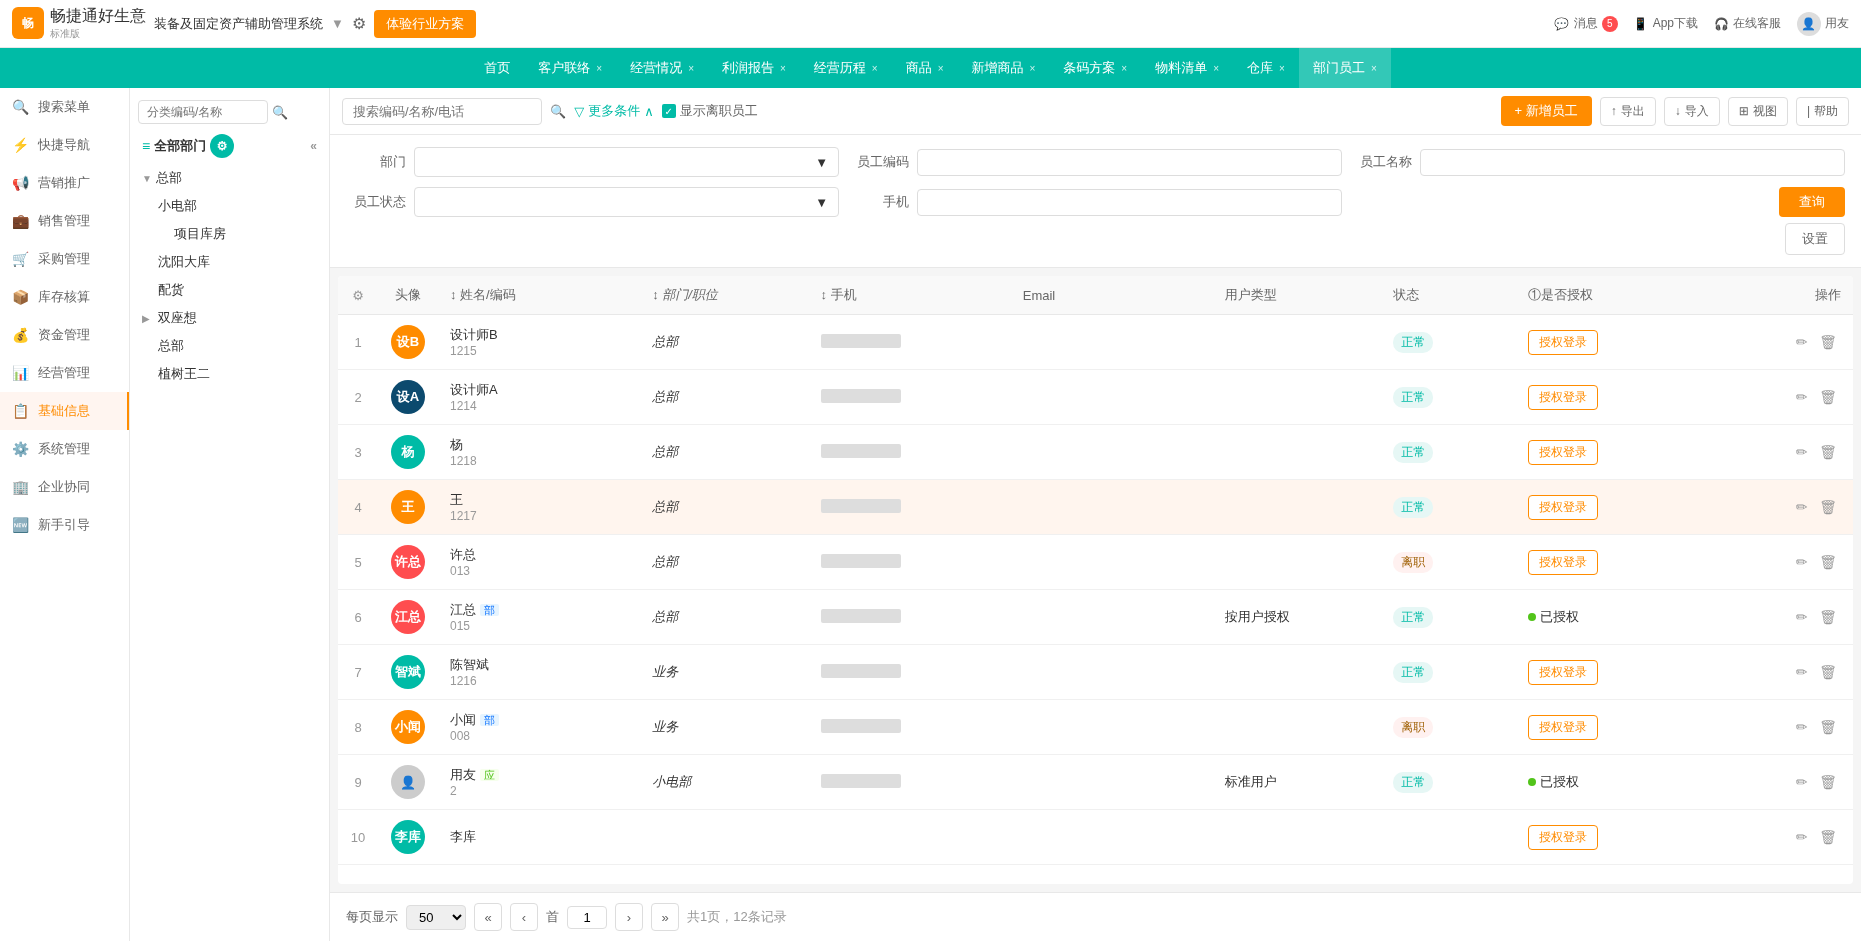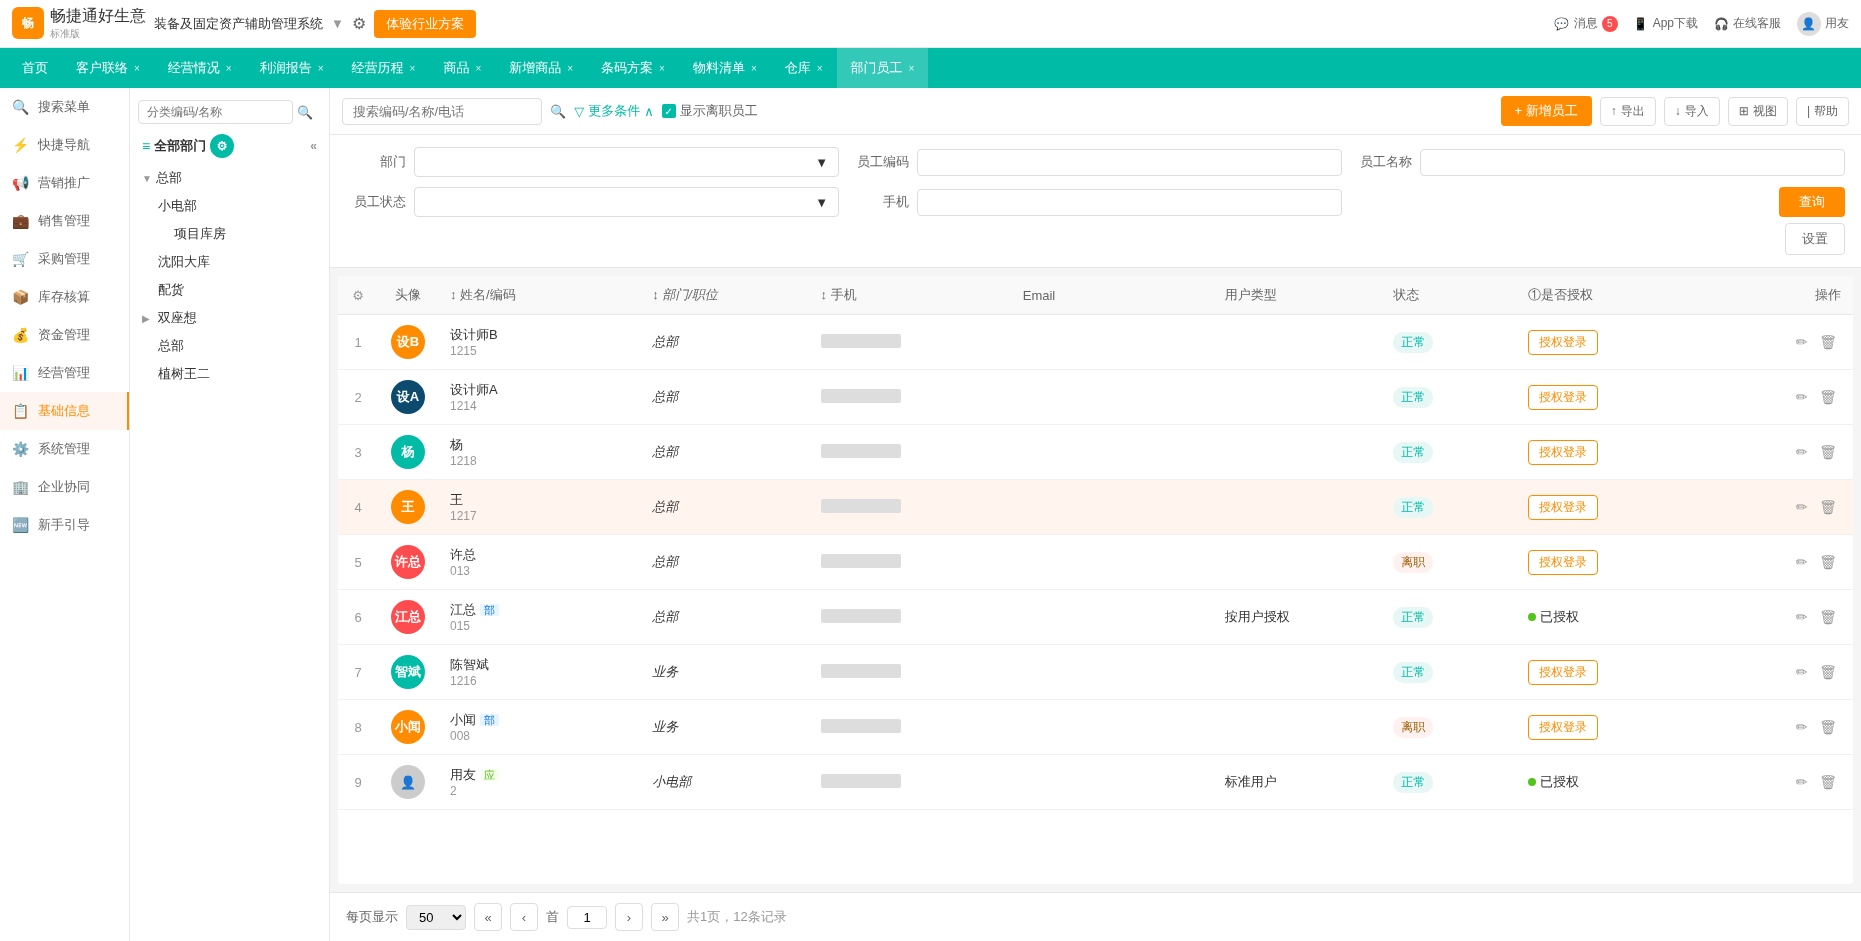--- a/index.html
+++ b/index.html
@@ -12,21 +12,21 @@
     .logo-text { font-size: 16px; color: #333; line-height: 1.3; }
     .logo-sub { font-size: 10px; color: #999; }
     .system-title { flex: 1; display: flex; align-items: center; gap: 8px; margin-left: 8px; }
     .top-actions { display: flex; align-items: center; gap: 16px; margin-left: auto; }
     .top-action-item { display: flex; align-items: center; gap: 4px; font-size: 12px; color: #666; cursor: pointer; }
     .badge { background: #ff4d4f; color: #fff; border-radius: 50%; width: 16px; height: 16px; font-size: 10px; display: flex; align-items: center; justify-content: center; }
     .btn-trial { background: #ff8c00; color: #fff; border: none; border-radius: 4px; padding: 5px 12px; font-size: 13px; cursor: pointer; }
     .gear-btn { background: none; border: none; cursor: pointer; color: #666; font-size: 16px; }
 
     
-    .nav-tabs { background: #00bba6; display: flex; align-items: center; padding: 0 8px; height: 40px; }
+    .nav-tabs { background: #00bba6; display: flex; align-items: center; padding: 0 8px; height: 40px; justify-content: center; }
     .nav-tab { color: #fff; padding: 0 14px; height: 40px; display: flex; align-items: center; font-size: 13px; cursor: pointer; white-space: nowrap; gap: 4px; }
     .nav-tab.active { background: rgba(255,255,255,0.2); }
     .nav-tab .close-x { font-size: 10px; opacity: 0.8; margin-left: 2px; }
 
     
     .main-layout { display: flex; height: calc(100vh - 88px); }
 
     
     .sidebar { width: 130px; background: #fff; border-right: 1px solid #e8e8e8; overflow-y: auto; flex-shrink: 0; }
     .sidebar-item { display: flex; align-items: center; gap: 8px; padding: 10px 12px; cursor: pointer; font-size: 13px; color: #666; }
@@ -208,21 +208,21 @@
     <div class="sidebar-item">
       <span class="sidebar-icon">🆕</span>
       <span>新手引导</span>
     </div>
   </div>
 
   <div style="display:flex;flex:1;overflow:hidden;">
 
     <div class="dept-panel">
       <div class="dept-search">
-        <input type="text" placeholder="分类编码/名称" style="border: 1px solid rgb(221, 221, 221); border-radius: 4px; padding: 4px 8px; font-size: 12px; width: 155px; outline: none;">
+        <input type="text" placeholder="分类编码/名称" style="border: 1px solid rgb(221, 221, 221); border-radius: 4px; padding: 4px 8px; font-size: 12px; width: 130px; outline: none;">
         <span style="color:#999;cursor:pointer;">🔍</span>
       </div>
       <div class="dept-panel-all">
         <span style="color:#00bba6;font-size:14px;">≡</span>
         <span>全部部门</span>
         <div class="settings-circle">⚙</div>
         <span style="color:#999;font-size:12px;margin-left:auto;cursor:pointer;">«</span>
       </div>
       <div class="dept-tree-item">
         <span class="triangle">▼</span>
@@ -535,20 +535,42 @@
     <td class="col-usertype">标准用户</td>
     <td class="col-status"><span class="status-badge status-normal">正常</span></td>
     <td class="col-auth">
                   <div class="auth-dot"><div class="dot-green"></div>已授权</div>
                 </td>
     <td class="col-ops">
       <button class="op-btn">✏</button>
       <button class="op-btn">🗑</button>
     </td>
   </tr>
+              <tr>
+    <td class="col-num">10</td>
+    <td class="col-avatar">
+                  <div class="avatar-circle" style="background:#00bba6;">李库</div>
+                </td>
+    <td class="col-name">
+      <div class="name-code">
+        <span class="name-text">李库</span>
+        <span class="code-text"></span>
+      </div>
+    </td>
+    <td class="col-dept"></td>
+    <td class="col-phone"></td>
+    <td class="col-email"></td>
+    <td class="col-usertype"></td>
+    <td class="col-status"></td>
+    <td class="col-auth"><button class="btn-auth">授权登录</button></td>
+    <td class="col-ops">
+      <button class="op-btn">✏</button>
+      <button class="op-btn">🗑</button>
+    </td>
+  </tr>
             </tbody>
         </table>
       </div>
 
       <div class="pagination">
         <span class="pagination-label">每页显示</span>
         <select class="page-size-select">
           <option>50</option>
           <option>100</option>
           <option>200</option>

